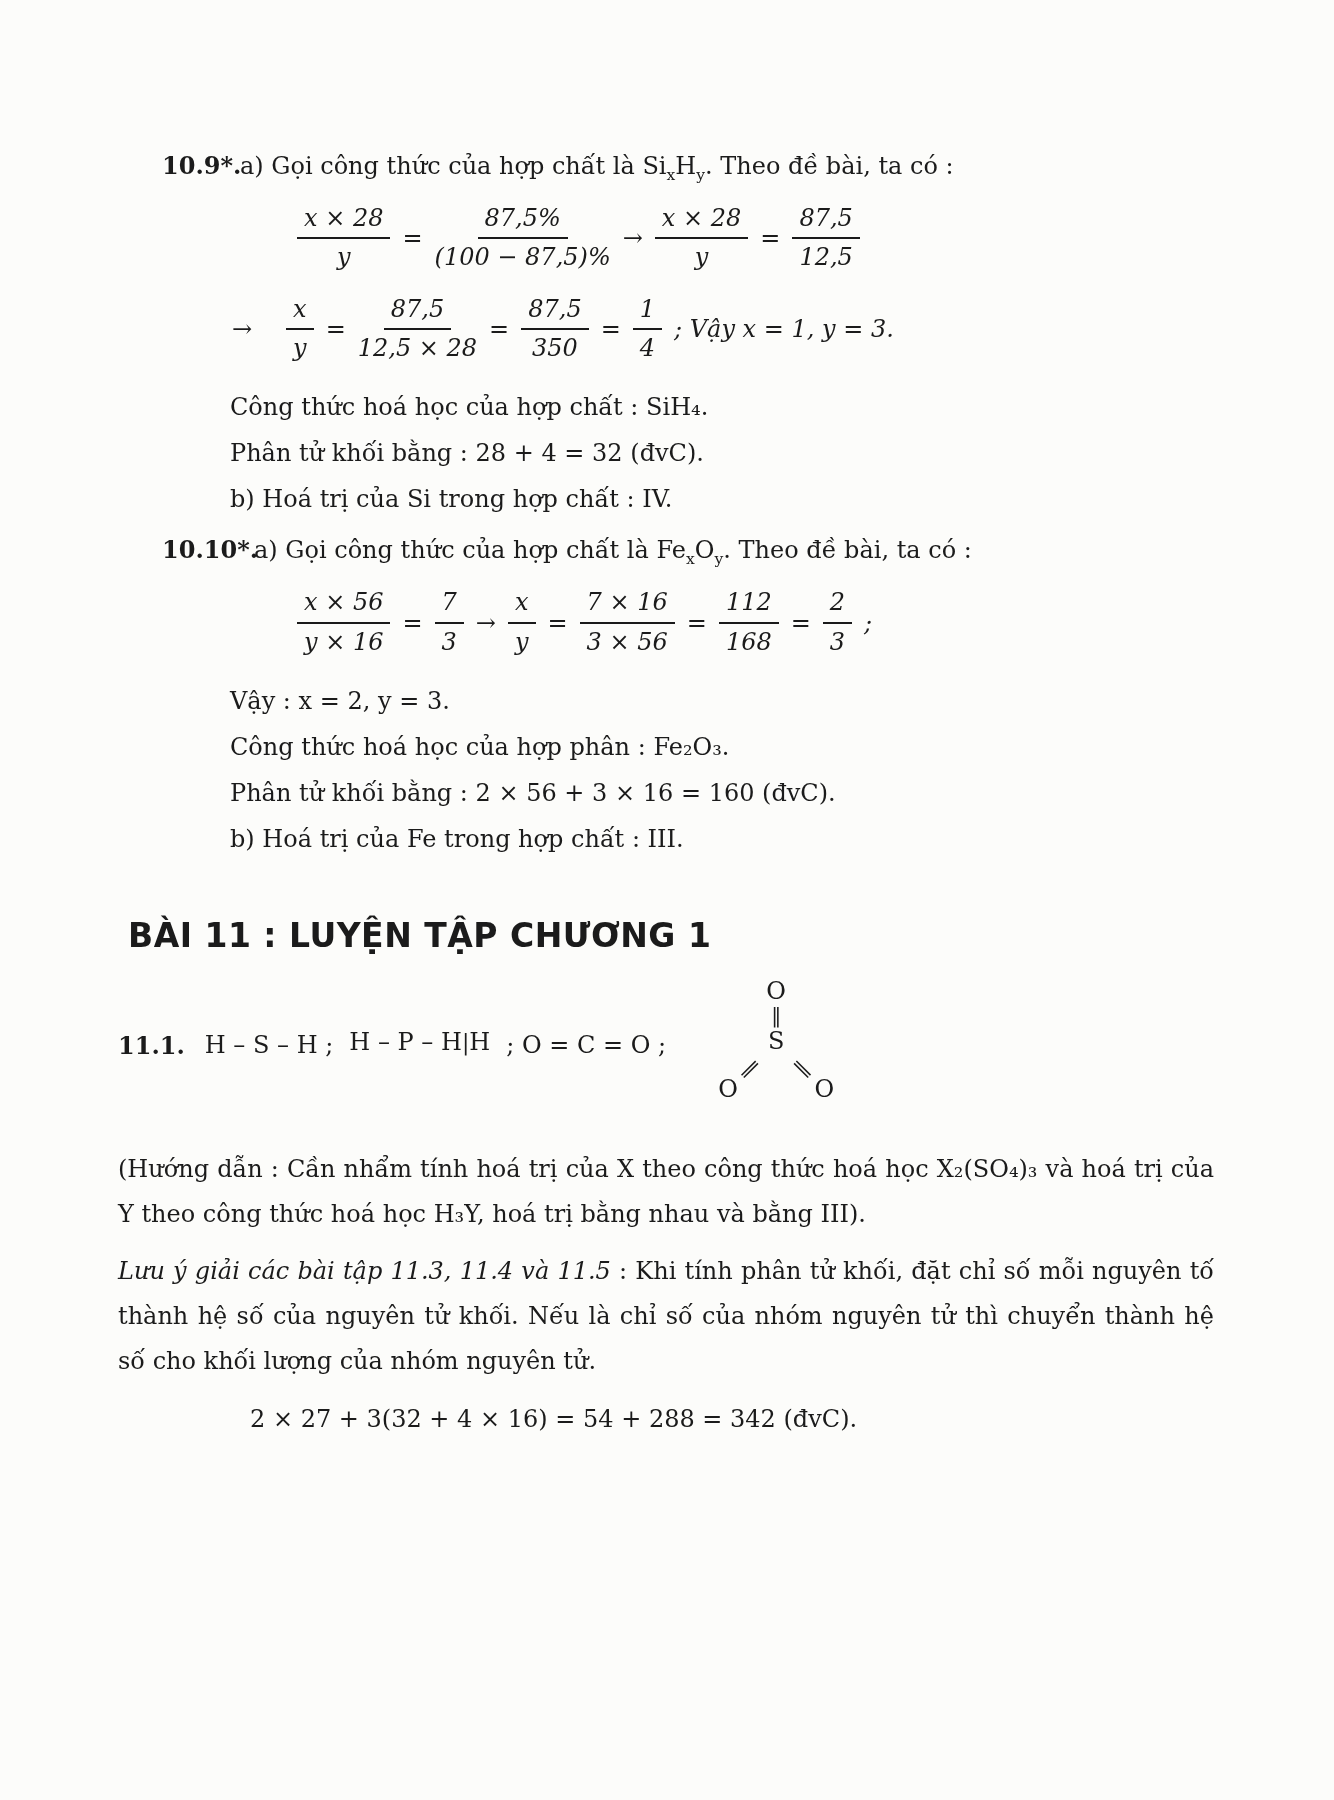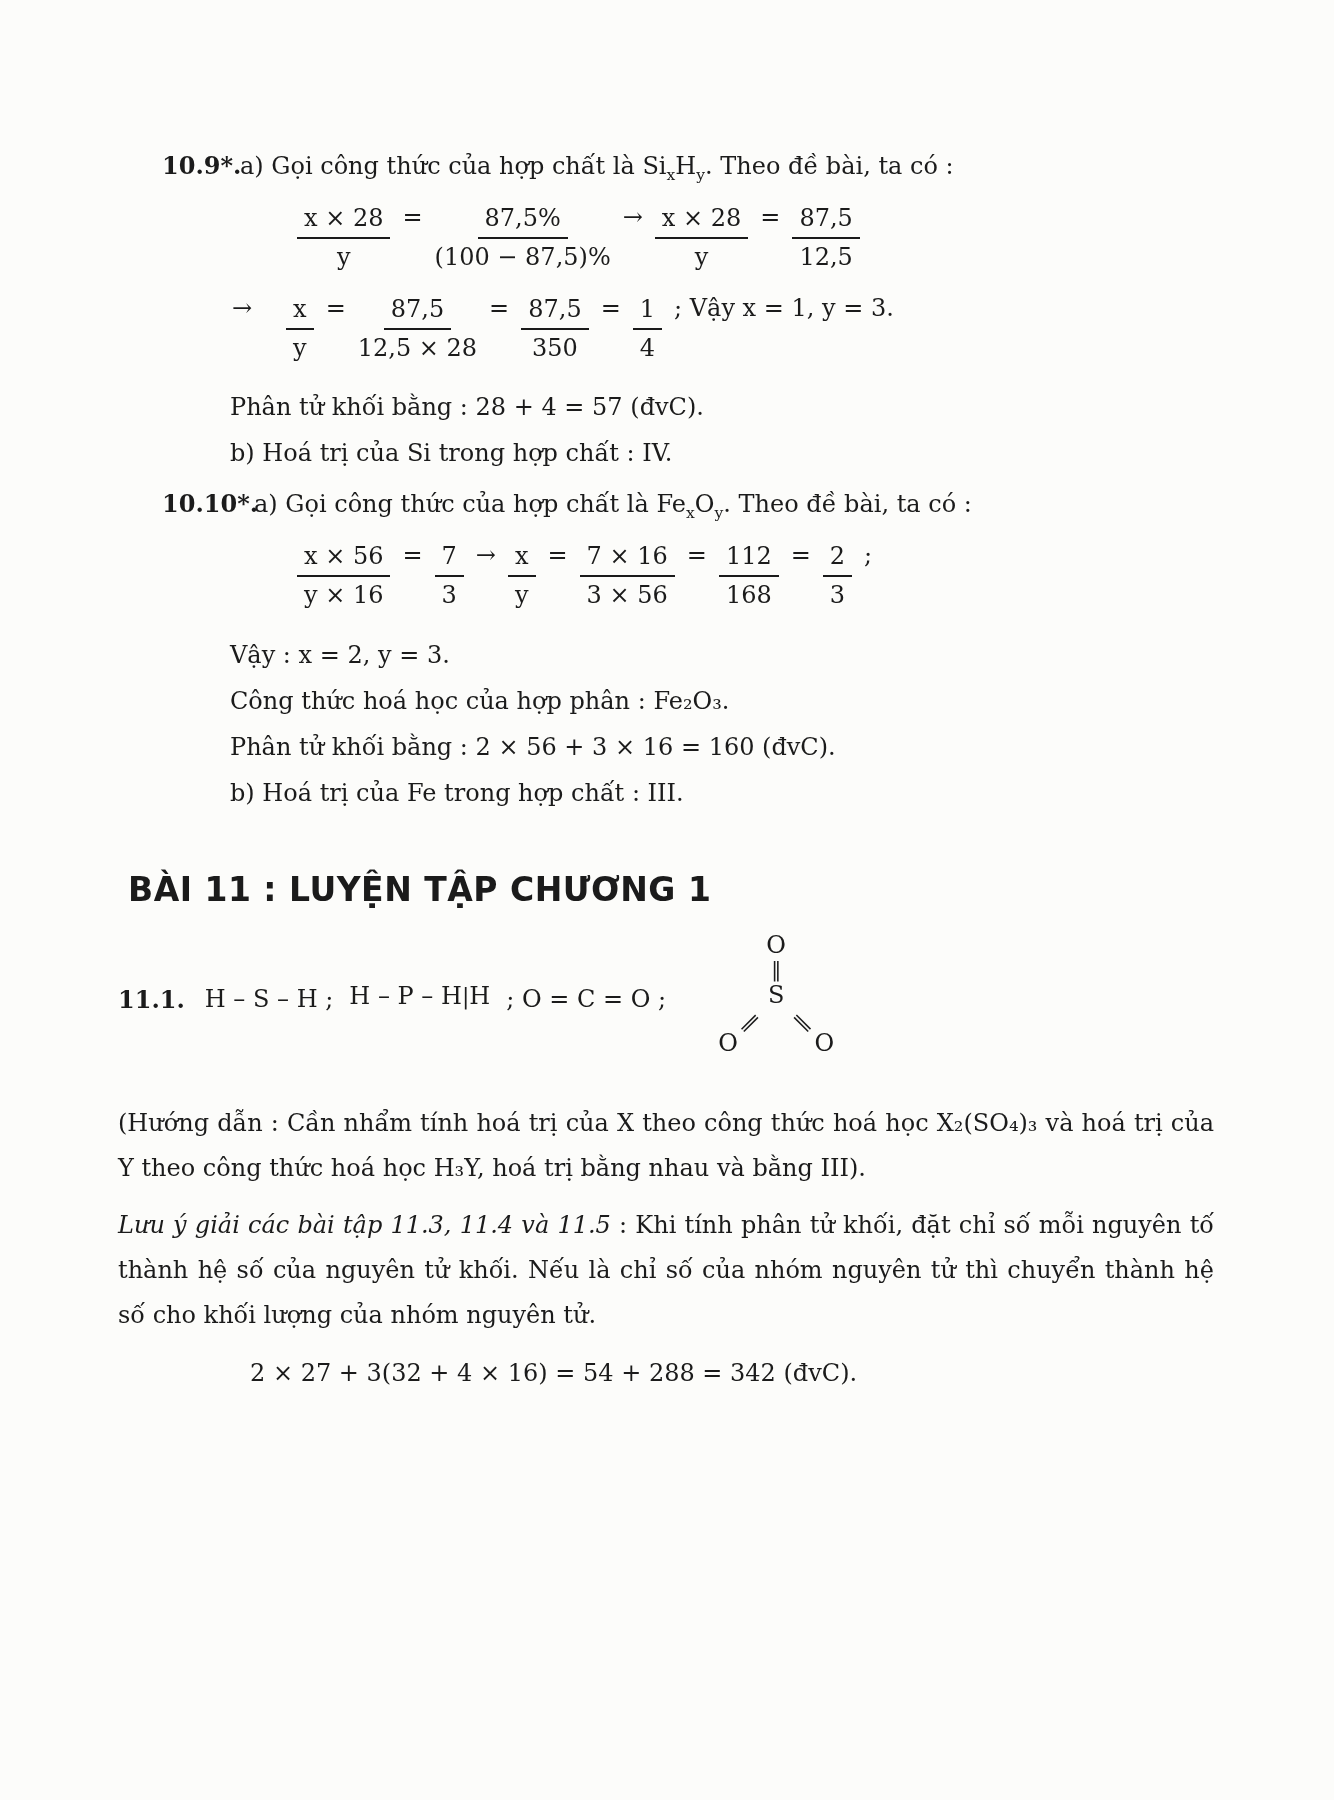--- a/index.html
+++ b/index.html
@@ -16,21 +16,21 @@
   .page { padding: 148px 120px 0 118px; }
 
   
   .prob-head { display: flex; line-height: 1.5; margin: 0 0 6px 0; }
   .plabel { flex: none; width: 78px; font-weight: bold; }
   .plabel-wide { flex: none; width: 92px; font-weight: bold; }
   .ptext { flex: 1; }
   sub { font-size: 0.65em; }
 
   
-  .eqrow { display: flex; align-items: flex-start; margin: 16px 0 20px 135px; }
+  .eqrow { display: flex; align-items: center; margin: 16px 0 20px 135px; font-style: italic; }
   .eqrow.arrow-lead { margin-left: 70px; }
   .eqrow .op { margin: 0 12px; white-space: nowrap; }
   .eqrow.arrow-lead .op:first-child { margin: 0 34px 0 0; }
   .frac { display: inline-flex; flex-direction: column; align-items: center; line-height: 1.3; }
   .frac .num { border-bottom: 2px solid #1a1a1a; padding: 0 7px 3px; white-space: nowrap; }
   .frac .den { padding-top: 3px; white-space: nowrap; }
 
   .body-line { margin: 0 0 0 68px; line-height: 1.92; }
   section.problem { margin-bottom: 10px; margin-left: 44px; }
 
@@ -116,21 +116,22 @@
           <span class="num">87,5</span>
           <span class="den">350</span>
         </span>
         <span class="op">=</span>
         <span class="frac">
           <span class="num">1</span>
           <span class="den">4</span>
         </span>
         <span class="op">; Vậy x = 1, y = 3.</span>
       </div>
-    <p class="body-line">Phân tử khối bằng : 28 + 4 = 57 (đvC).</p>
+    <p class="body-line">Công thức hoá học của hợp chất : SiH₄.</p>
+    <p class="body-line">Phân tử khối bằng : 28 + 4 = 32 (đvC).</p>
     <p class="body-line">b) Hoá trị của Si trong hợp chất : IV.</p>
   </section>
 
   <section class="problem">
     <p class="prob-head">
         <b class="plabel-wide">10.10*.</b>
         <span class="ptext"><span>a) Gọi công thức của hợp chất là Fe</span><sub>x</sub><span>O</span><sub>y</sub><span>. Theo đề bài, ta có :</span></span>
       </p>
     <div class="eqrow">
         <span class="frac">

